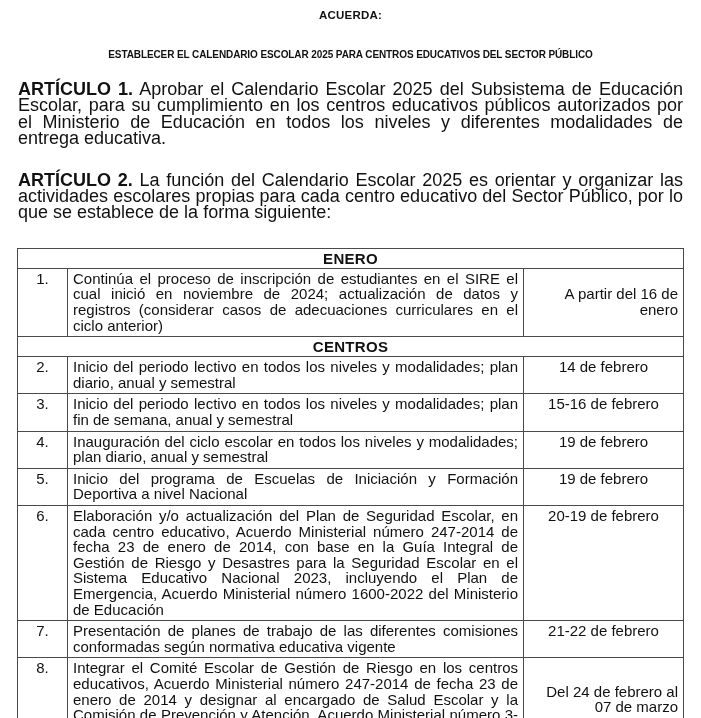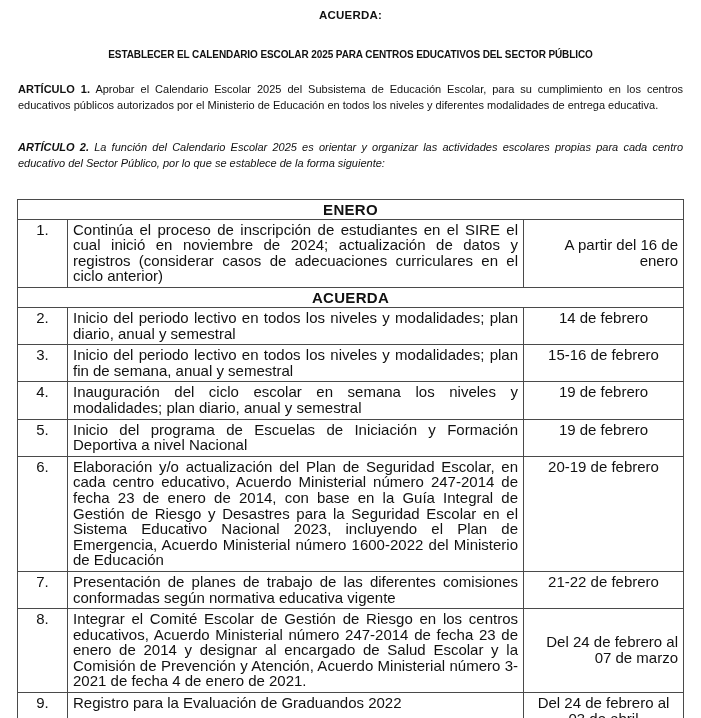--- a/index.html
+++ b/index.html
@@ -39,28 +39,28 @@
     font-weight: bold;
     font-size: 10px;
     letter-spacing: -.1px;
     margin: 0;
     padding-top: 25px;
     line-height: 15px;
   }
 
   
   .article {
-    font-size: 11px;
+    font-size: 18px;
     line-height: 16.4px;
     text-align: justify;
     margin: 0;
     padding: 0 1px;
   }
   .article.first { padding-top: 19px; }
-  .article.second { padding-top: 25px; font-style: italic; }
+  .article.second { padding-top: 25px; }
   .article .lead {
     font-weight: bold;
   }
 
   
   .cal-table-wrap { padding-top: 27px; }
   table.cal {
     border-collapse: collapse;
     width: 666px;
     table-layout: fixed;
@@ -136,38 +136,38 @@
           <td colspan="3">ENERO</td>
         </tr>
 
         <tr>
           <td class="num">1.</td>
           <td class="desc">Continúa el proceso de inscripción de estudiantes en el SIRE el cual inició en noviembre de 2024; actualización de datos y registros (considerar casos de adecuaciones curriculares en el ciclo anterior)</td>
           <td class="date mid">A partir del 16 de enero</td>
         </tr>
 
         <tr class="month-row">
-          <td colspan="3">ACUERDA</td>
+          <td colspan="3">CENTROS</td>
         </tr>
 
         <tr>
           <td class="num">2.</td>
           <td class="desc">Inicio del periodo lectivo en todos los niveles y modalidades; plan diario, anual y semestral</td>
           <td class="date">14 de febrero</td>
         </tr>
 
         <tr>
           <td class="num">3.</td>
           <td class="desc">Inicio del periodo lectivo en todos los niveles y modalidades; plan fin de semana, anual y semestral</td>
           <td class="date">15-16 de febrero</td>
         </tr>
 
         <tr>
           <td class="num">4.</td>
-          <td class="desc">Inauguración del ciclo escolar en semana los niveles y modalidades; plan diario, anual y semestral</td>
+          <td class="desc">Inauguración del ciclo escolar en todos los niveles y modalidades; plan diario, anual y semestral</td>
           <td class="date">19 de febrero</td>
         </tr>
 
         <tr>
           <td class="num">5.</td>
           <td class="desc">Inicio del programa de Escuelas de Iniciación y Formación Deportiva a nivel Nacional</td>
           <td class="date">19 de febrero</td>
         </tr>
 
         <tr>

